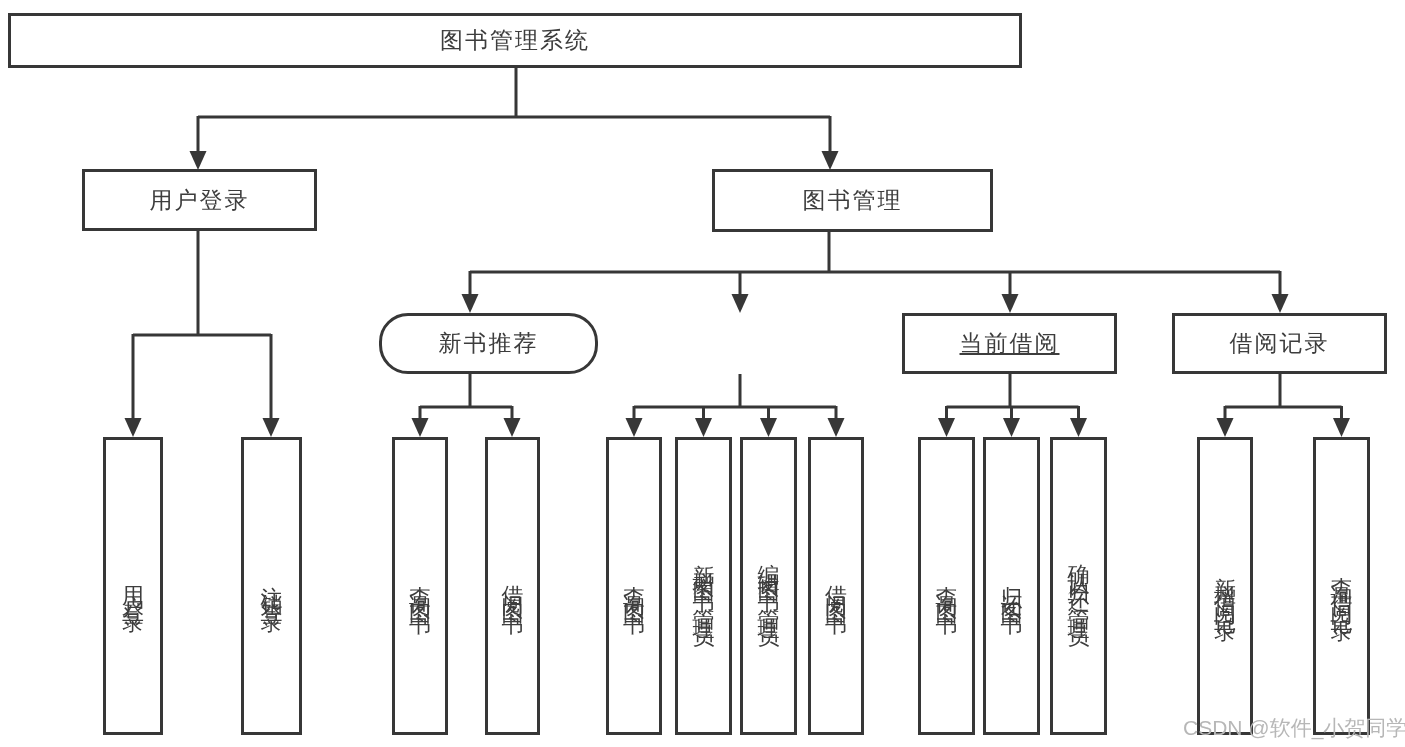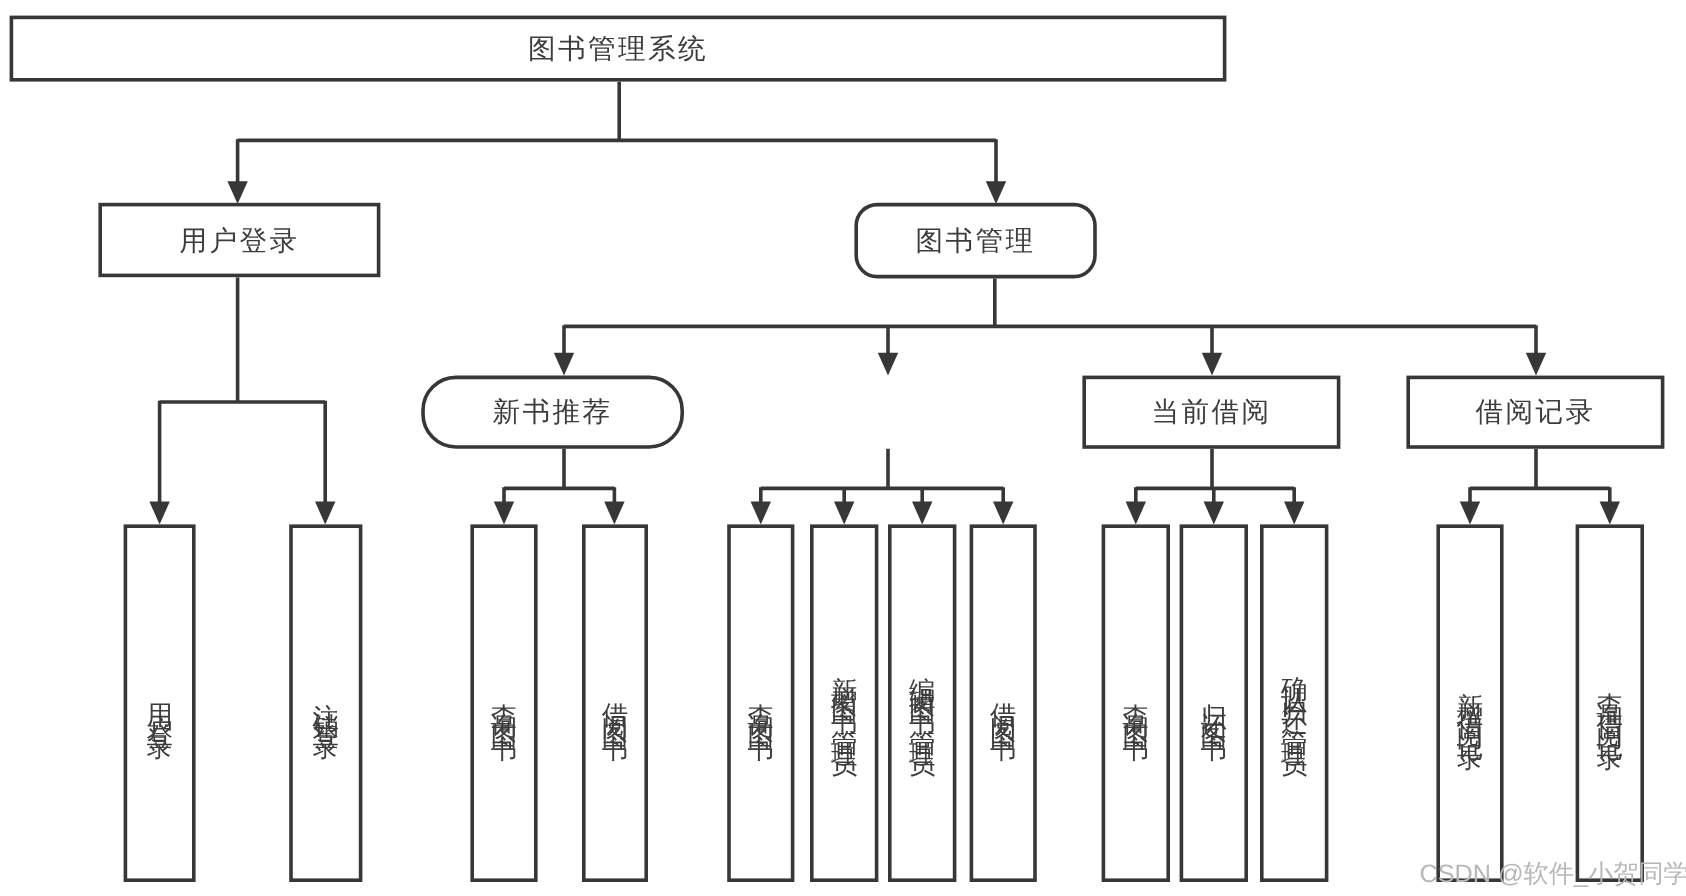--- a/index.html
+++ b/index.html
@@ -47,24 +47,24 @@
     left: 1183px;
     top: 714px;
     font-size: 21px;
     color: #b7b7b7;
     white-space: nowrap;
     z-index: 5;
   }
   
   .n-root { left: 8px;    top: 13px;  width: 1014px; height: 55px; }
   .n-l2a  { left: 82px;   top: 169px; width: 235px;  height: 62px; }
-  .n-l2b  { left: 712px;  top: 169px; width: 202px;  height: 63px; border-radius: 19px; }
-  .n-l3a  { left: 351px;  top: 313px; width: 219px;  height: 61px; border-radius: 29px; }
+  .n-l2b  { left: 712px;  top: 169px; width: 281px;  height: 63px; }
+  .n-l3a  { left: 379px;  top: 313px; width: 219px;  height: 61px; border-radius: 29px; }
   .n-l3b  { left: 632px;  top: 313px; width: 215px;  height: 61px; }
-  .n-l3c  { left: 902px;  top: 313px; width: 215px;  height: 61px; }
+  .n-l3c  { left: 902px;  top: 313px; width: 215px;  height: 61px; text-decoration: underline; }
   .n-l3d  { left: 1172px; top: 313px; width: 215px;  height: 61px; }
   .leaf   { top: 437px; height: 298px; }
   .n-v1  { left: 103px;  width: 60px; }
   .n-v2  { left: 241px;  width: 61px; }
   .n-v3  { left: 392px;  width: 56px; }
   .n-v4  { left: 485px;  width: 55px; }
   .n-v5  { left: 606px;  width: 56px; }
   .n-v6  { left: 675px;  width: 57px; }
   .n-v7  { left: 740px;  width: 57px; }
   .n-v8  { left: 808px;  width: 56px; }

